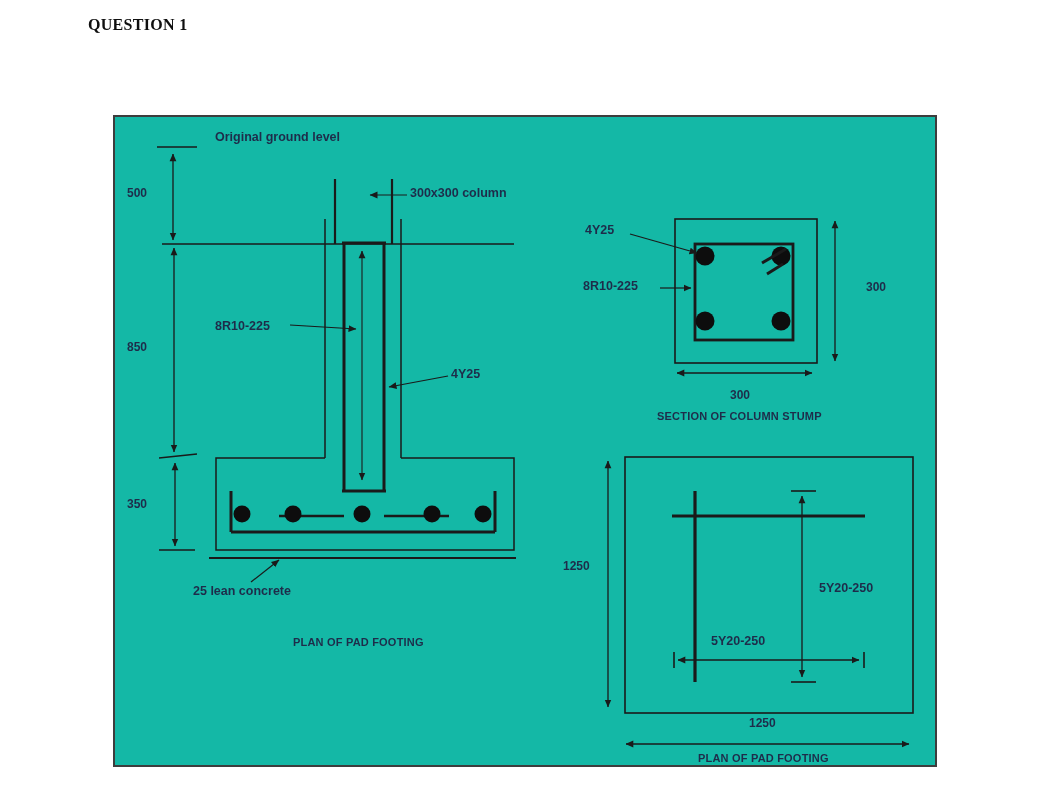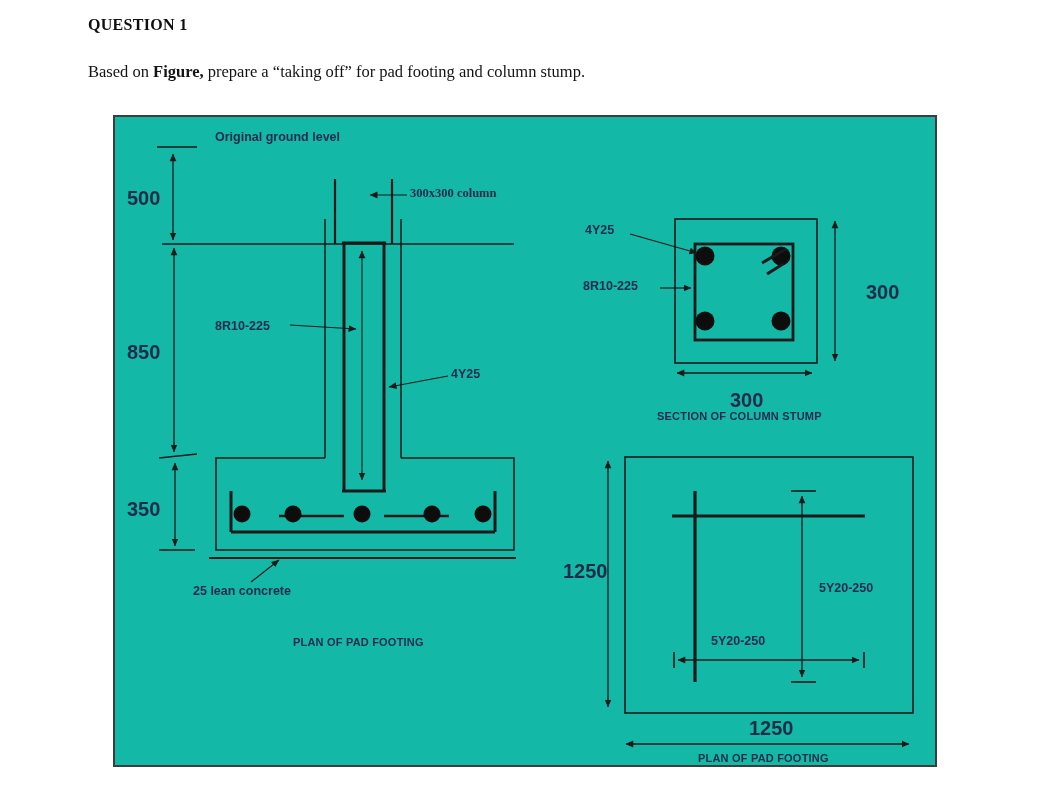--- a/index.html
+++ b/index.html
@@ -7,32 +7,31 @@
         font-family:"Liberation Serif", serif;color:#111;margin-top:12px;}
   .q-title{position:absolute;left:88px;top:4px;font-size:16px;font-weight:bold;
            letter-spacing:0.3px;color:#0f0f0f;}
   .q-body{position:absolute;left:88px;top:50px;font-size:16.5px;color:#141414;white-space:nowrap;}
   .q-body .bold{font-weight:bold;}
   .figure-panel{position:absolute;left:113px;top:103px;width:820px;height:648px;
                 border:2px solid #3d3d3d;background:#14b8a6;}
   .figure-panel svg{position:absolute;left:0;top:0;}
   .lbl{position:absolute;font-family:"Liberation Sans", sans-serif;font-weight:bold;
        color:#1e2c4a;white-space:nowrap;line-height:1.1;}
-  .lbl.dim{font-size:20px;}
+  .lbl.dim{font-size:12px;}
   .lbl.tag{font-size:12.5px;}
   .lbl.cap{font-size:11px;letter-spacing:0.2px;text-align:center;}
 </style>
 </head>
 <body>
 
 <div class="page">
 
   <div class="q-title">QUESTION 1</div>
 
-  <div class="q-body"><span>Based on </span><span class="bold">Figure,</span><span> prepare a “taking off” for pad footing and column stump.</span></div>
 
   <div class="figure-panel">
 
     <svg width="820" height="648" viewBox="0 0 820 648">
       <defs>
         <marker id="ae" markerWidth="9" markerHeight="8" refX="7.5" refY="4" orient="auto" markerUnits="userSpaceOnUse">
           <path d="M0,0.6 L7.8,4 L0,7.4 z" fill="#1a1a1a"></path>
         </marker>
         <marker id="as" markerWidth="9" markerHeight="8" refX="0.5" refY="4" orient="auto" markerUnits="userSpaceOnUse">
           <path d="M7.8,0.6 L0,4 L7.8,7.4 z" fill="#1a1a1a"></path>
@@ -123,21 +122,21 @@
         <line x1="676" y1="374" x2="701" y2="374" stroke-width="1.6"></line>
         <line x1="676" y1="565" x2="701" y2="565" stroke-width="1.6"></line>
         <line x1="563" y1="543" x2="744" y2="543" stroke-width="1.3" marker-start="url(#as)" marker-end="url(#ae)"></line>
         <line x1="559" y1="535" x2="559" y2="551" stroke-width="1.6"></line>
         <line x1="749" y1="535" x2="749" y2="551" stroke-width="1.6"></line>
         <line x1="511" y1="627" x2="794" y2="627" stroke-width="1.3" marker-start="url(#as)" marker-end="url(#ae)"></line>
       </g>
     </svg>
 
     <div class="lbl tag" style="left:100px;top:14px;">Original ground level</div>
-    <div class="lbl tag" style="left:295px;top:70px;font-family:Liberation Serif, serif;">300x300 column</div>
+    <div class="lbl tag" style="left:295px;top:70px;">300x300 column</div>
     <div class="lbl dim" style="left:12px;top:70px;">500</div>
     <div class="lbl dim" style="left:12px;top:224px;">850</div>
     <div class="lbl dim" style="left:12px;top:381px;text-align:center;">350</div>
     <div class="lbl tag" style="left:100px;top:203px;">8R10-225</div>
     <div class="lbl tag" style="left:336px;top:251px;">4Y25</div>
     <div class="lbl tag" style="left:78px;top:468px;">25 lean concrete</div>
     <div class="lbl cap" style="left:178px;top:519px;">PLAN OF PAD FOOTING</div>
 
     <div class="lbl tag" style="left:470px;top:107px;">4Y25</div>
     <div class="lbl tag" style="left:468px;top:163px;">8R10-225</div>

